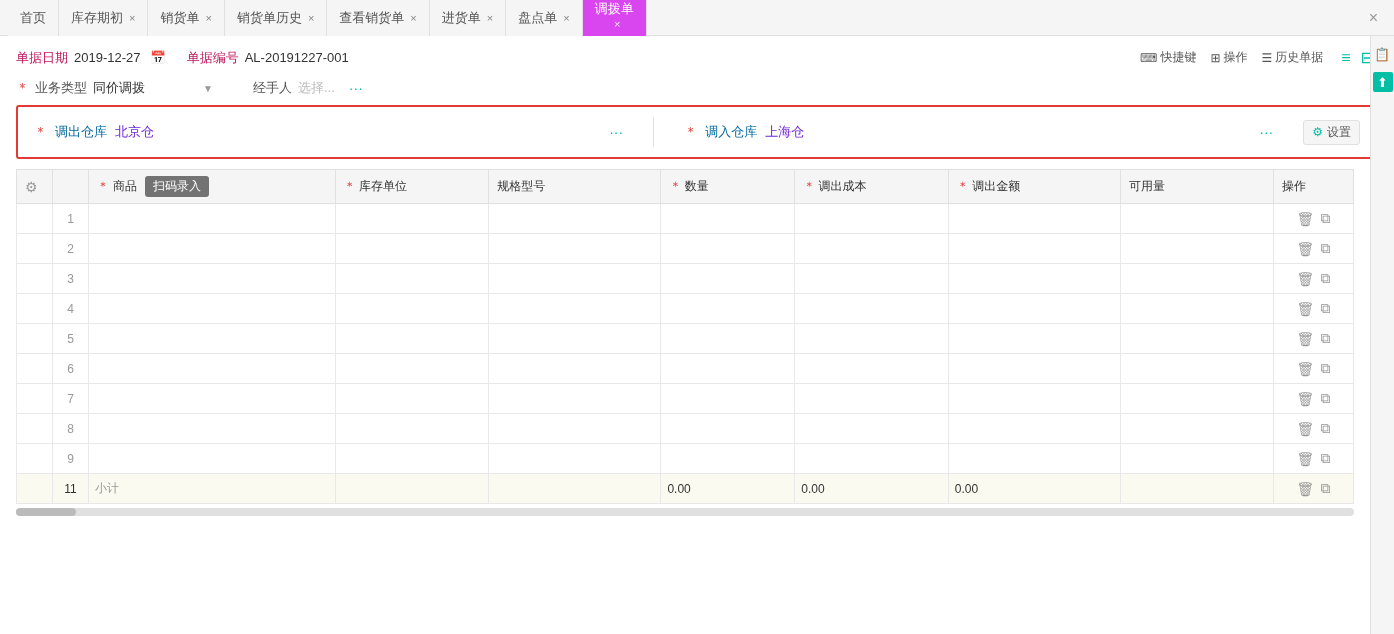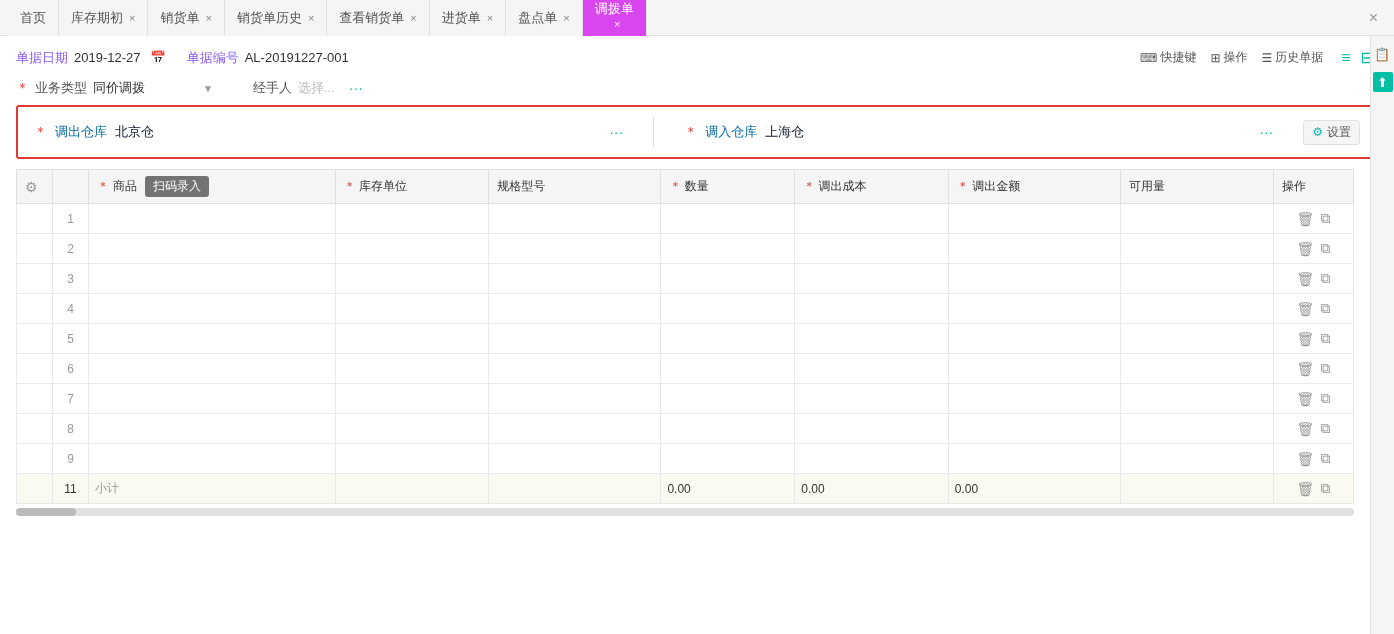--- a/index.html
+++ b/index.html
@@ -64,21 +64,21 @@
       display: flex;
       align-items: center;
       gap: 20px;
     }
     .form-field-inline {
       display: flex;
       align-items: center;
       gap: 6px;
       font-size: 13px;
     }
-    .form-field-inline .label { color: #8b5cf6; }
+    .form-field-inline .label { color: #be185d; }
     .form-field-inline .value { color: #333; font-weight: 500; }
     .date-icon { color: #00bfa5; cursor: pointer; margin-left: 4px; }
     .form-header-right {
       display: flex;
       align-items: center;
       gap: 14px;
       font-size: 12px;
       color: #555;
     }
     .form-header-right .action-link {
@@ -111,21 +111,21 @@
       gap: 30px;
     }
     .warehouse-field {
       display: flex;
       align-items: center;
       gap: 8px;
       flex: 1;
     }
     .warehouse-field .req { color: #e53935; }
     .warehouse-field .wh-label { color: #0369a1; }
-    .warehouse-field .wh-value { color: #0f172a; font-weight: 500; }
+    .warehouse-field .wh-value { color: #6d28d9; font-weight: 500; }
     .warehouse-field .more-btn {
       color: #00bfa5;
       cursor: pointer;
       font-size: 14px;
       margin-left: auto;
     }
     .warehouse-sep { width: 1px; background: #e0e0e0; height: 30px; }
 
     
     .form-row {

